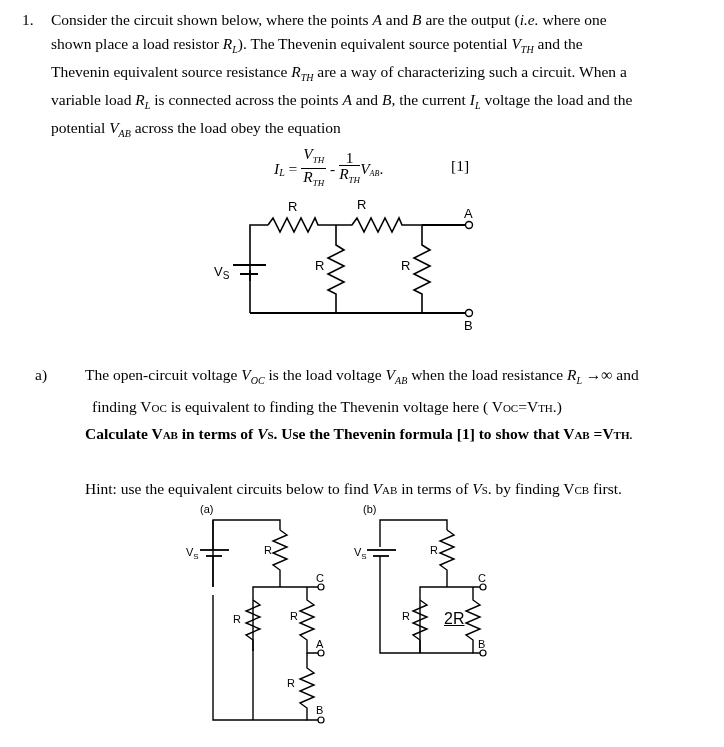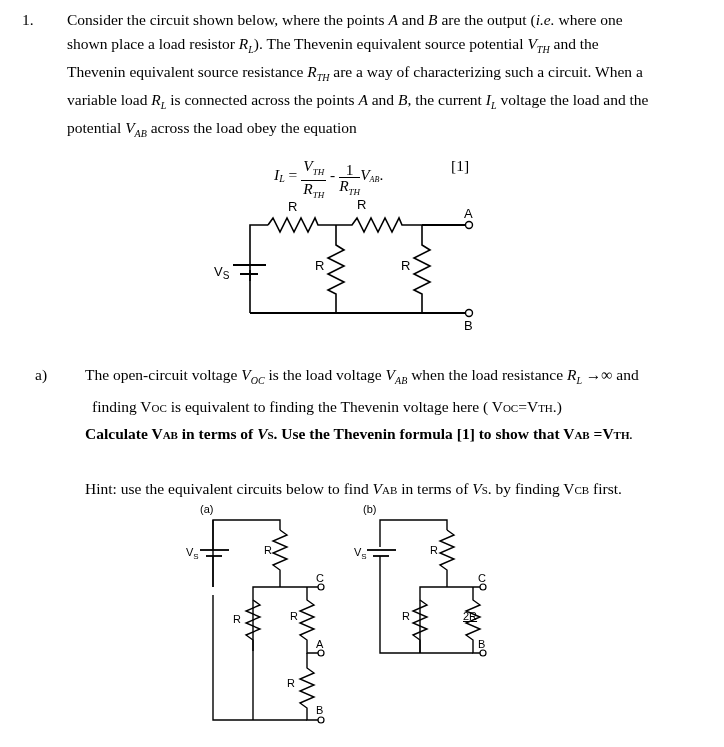--- a/index.html
+++ b/index.html
@@ -1,26 +1,26 @@
 <!DOCTYPE html>
 <html><head>
 <meta charset="utf-8">
 <style>
   html, body { margin:0; padding:0; background:#ffffff; }
   body { width:724px; height:747px; position:relative; overflow:hidden;
          font-family:"Liberation Serif", serif; color:#000; font-size:15.5px; }
   .abs { position:absolute; white-space:nowrap; }
-  .line { position:absolute; left:67px; white-space:nowrap; line-height:18px; }
+  .line { position:absolute; left:51px; white-space:nowrap; line-height:18px; }
   i { font-style:italic; }
   sub { font-size:10px; vertical-align:-4px; font-style:italic; }
   sub.up { font-style:normal; }
   .sc { font-size:11px; }
   svg { position:absolute; left:0; top:0; }
   .lbl { font-family:"Liberation Sans", sans-serif; font-size:13px; }
-  .frac { display:inline-block; vertical-align:middle; text-align:center;margin-top:12px; }
+  .frac { display:inline-block; vertical-align:middle; text-align:center; }
   .frac .num { display:block; border-bottom:1px solid #000; padding:0 2px; line-height:15px; }
   .frac .den { display:block; line-height:16px; }
 </style>
 </head>
 <body>
 
 <div class="abs" style="left:22px; top:11px;">1.</div>
 
 <div class="line" style="top:11px;">
   <span>Consider the circuit shown below, where the points </span><i>A</i><span> and </span><i>B</i><span> are the output (</span><i>i.e.</i><span> where one</span>
@@ -144,15 +144,15 @@
 <div class="abs lbl" style="left:290px; top:610px; font-size:11px;">R</div>
 <div class="abs lbl" style="left:287px; top:677px; font-size:11px;">R</div>
 <div class="abs lbl" style="left:316px; top:572px; font-size:11px;">C</div>
 <div class="abs lbl" style="left:316px; top:638px; font-size:11px;">A</div>
 <div class="abs lbl" style="left:316px; top:704px; font-size:11px;">B</div>
 
 <div class="abs lbl" style="left:363px; top:503px; font-size:11px;">(b)</div>
 <div class="abs lbl" style="left:354px; top:546px; font-size:11px;"><span>V</span><sub style="font-style:normal;font-size:8px;vertical-align:-3px;">S</sub></div>
 <div class="abs lbl" style="left:430px; top:544px; font-size:11px;">R</div>
 <div class="abs lbl" style="left:402px; top:610px; font-size:11px;">R</div>
-<div class="abs lbl" style="left:463px; top:610px; font-size:11px;text-decoration:underline;">2R</div>
+<div class="abs lbl" style="left:444px; top:610px; font-size:16px;text-decoration:underline;">2R</div>
 <div class="abs lbl" style="left:478px; top:572px; font-size:11px;">C</div>
 <div class="abs lbl" style="left:478px; top:638px; font-size:11px;">B</div>
 
 </body></html>

